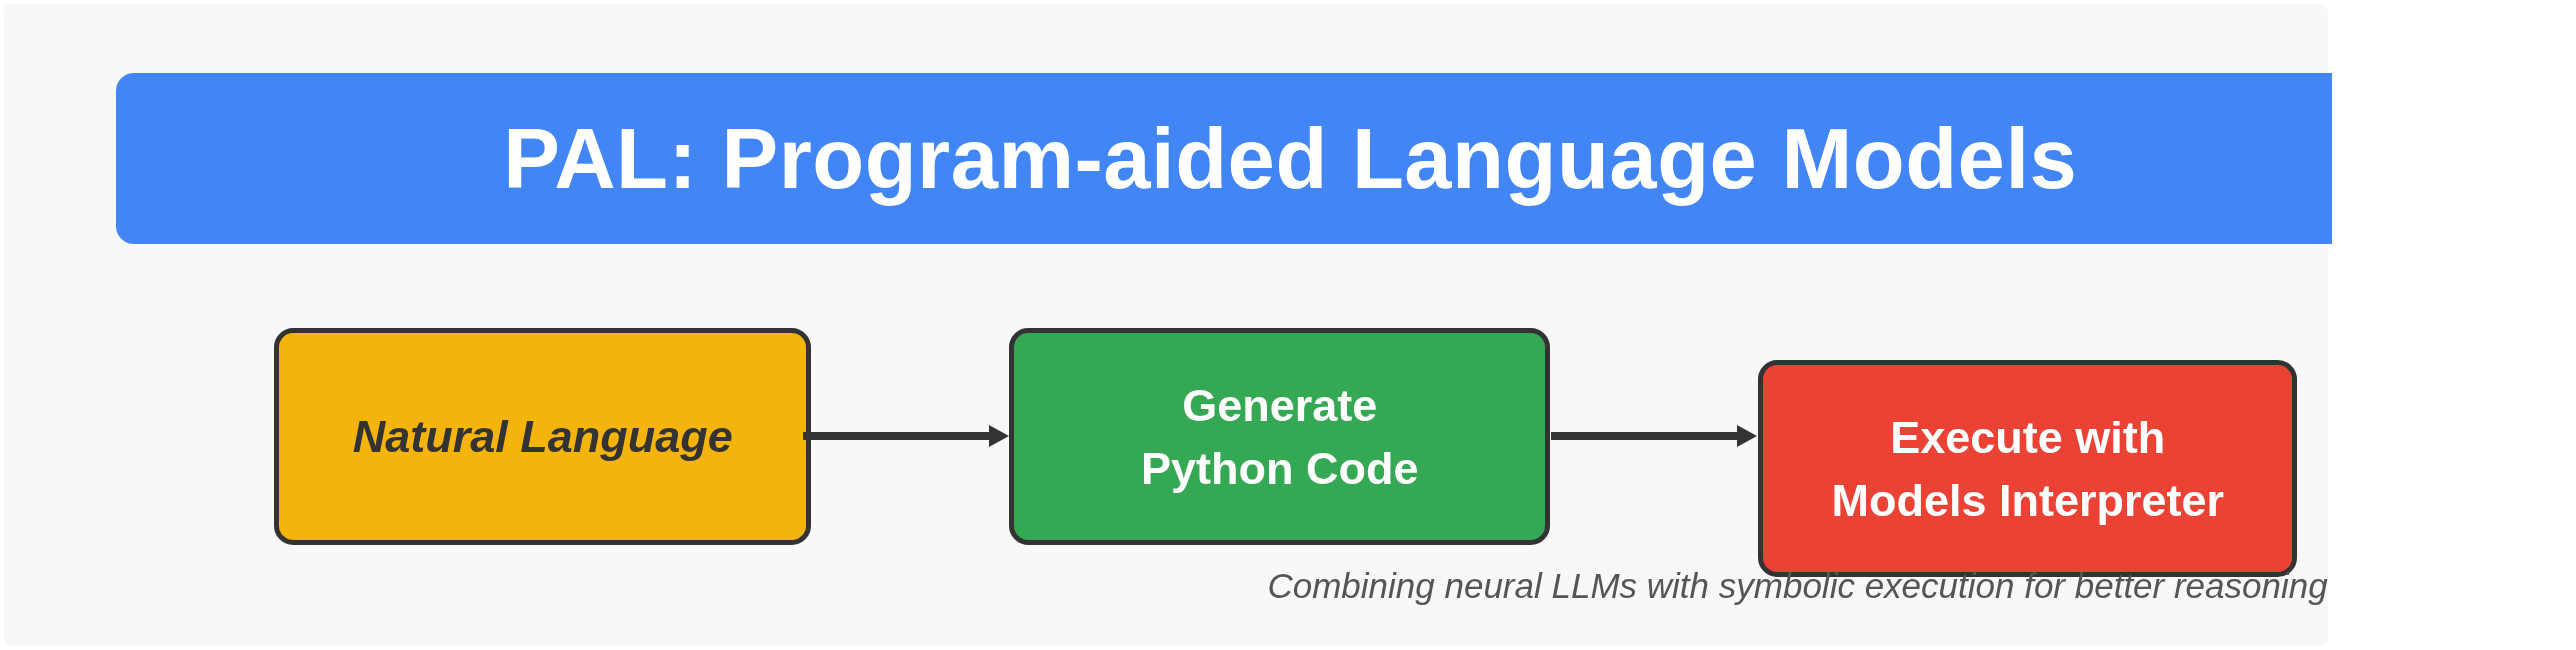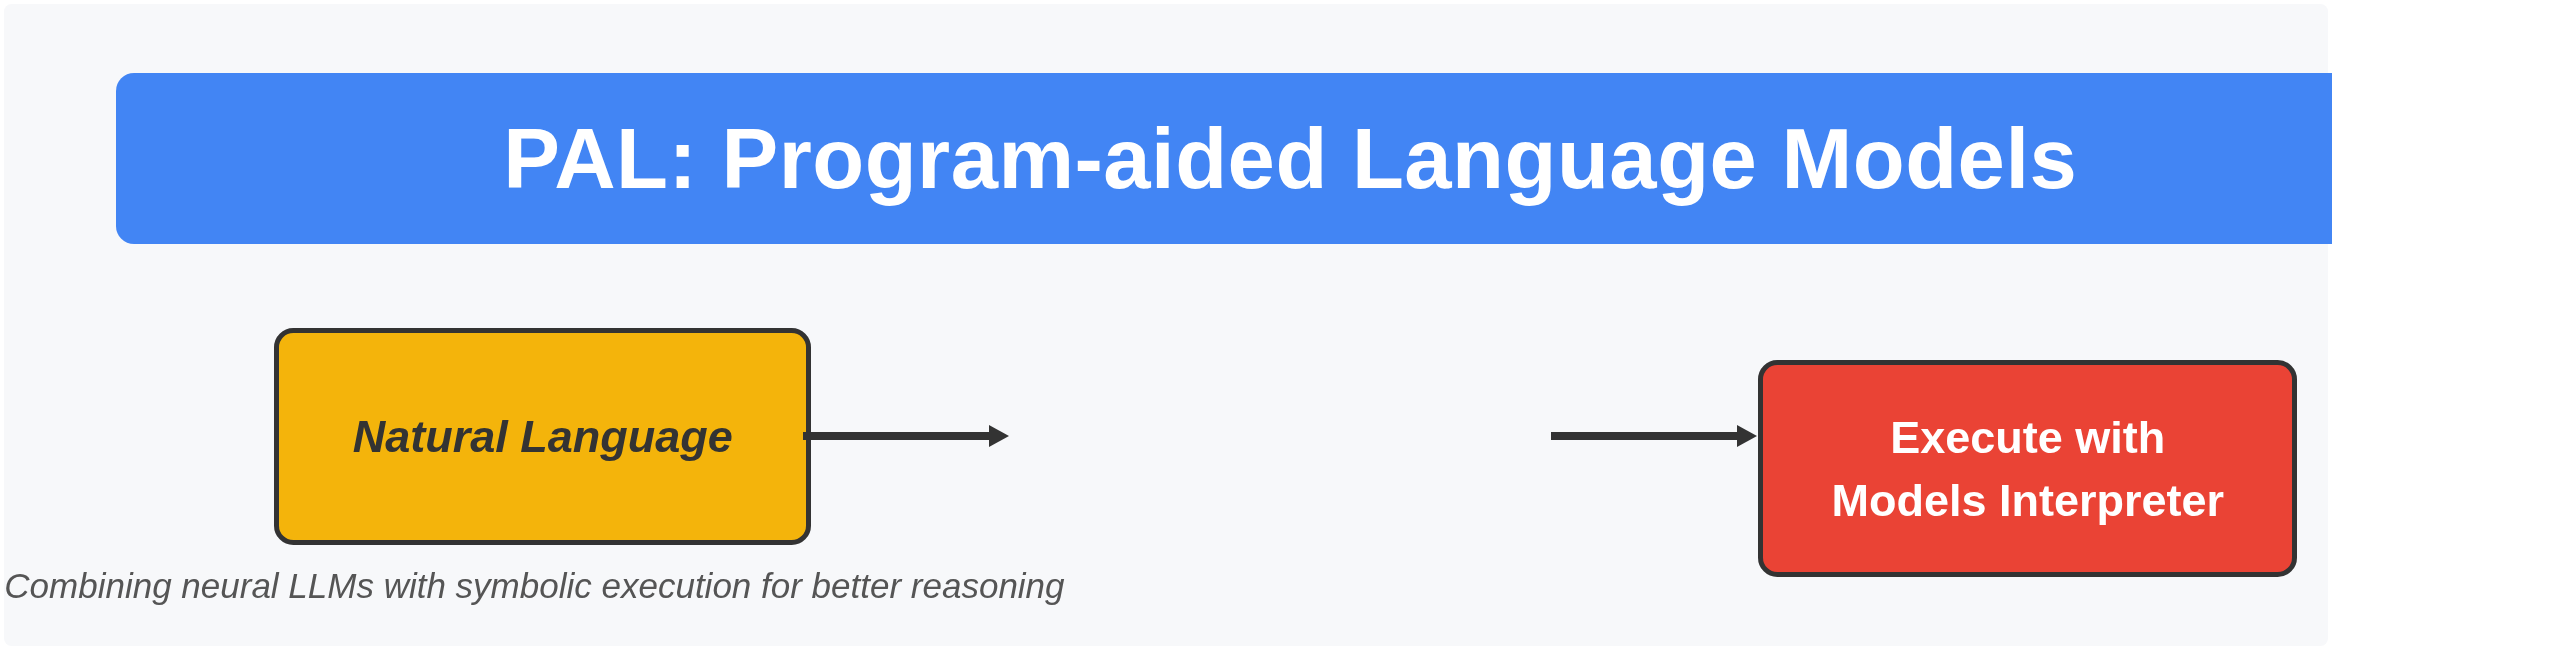--- a/index.html
+++ b/index.html
@@ -75,21 +75,21 @@
     border-left: 20.4px solid #333333;
   }
   #arrow1-line { left: 799px; width: 187px; }
   #arrow1-head { left: 985px; }
   #arrow2-line { left: 1547px; width: 188px; }
   #arrow2-head { left: 1733px; }
   #caption {
     position: absolute;
     left: 0; top: 562px;
     width: 100%;
-    text-align: left;
+    text-align: right;
     font-size: 35px;
     font-style: italic;
     color: #555555;
     white-space: nowrap;
   }
 </style>
 </head>
 <body>
 
 <div id="canvas">
@@ -100,20 +100,24 @@
       <div class="title" style="color: rgb(255, 255, 255);">PAL: Program-aided Language Models</div>
     </div>
 
     <div class="flow-node" id="node-natural-language" style="background-color: rgb(244, 180, 11); color: rgb(51, 51, 51); border-color: rgb(51, 51, 51);">
       <div class="node-line">Natural Language</div>
     </div>
 
     <div class="arrow-line" id="arrow1-line" style="background-color: rgb(51, 51, 51);"></div>
     <div class="arrow-head" id="arrow1-head" style="border-left-color: rgb(51, 51, 51);"></div>
 
+    <div class="flow-node" id="node-generate-code" style="background-color: rgb(52, 168, 83); color: rgb(255, 255, 255); border-color: rgb(51, 51, 51);">
+      <div class="node-line">Generate</div>
+      <div class="node-line">Python Code</div>
+    </div>
 
     <div class="arrow-line" id="arrow2-line" style="background-color: rgb(51, 51, 51);"></div>
     <div class="arrow-head" id="arrow2-head" style="border-left-color: rgb(51, 51, 51);"></div>
 
     <div class="flow-node" id="node-execute" style="background-color: rgb(234, 67, 53); color: rgb(255, 255, 255); border-color: rgb(51, 51, 51);">
       <div class="node-line">Execute with</div>
       <div class="node-line">Models Interpreter</div>
     </div>
 
     <div id="caption" style="color: rgb(85, 85, 85);">Combining neural LLMs with symbolic execution for better reasoning</div>

